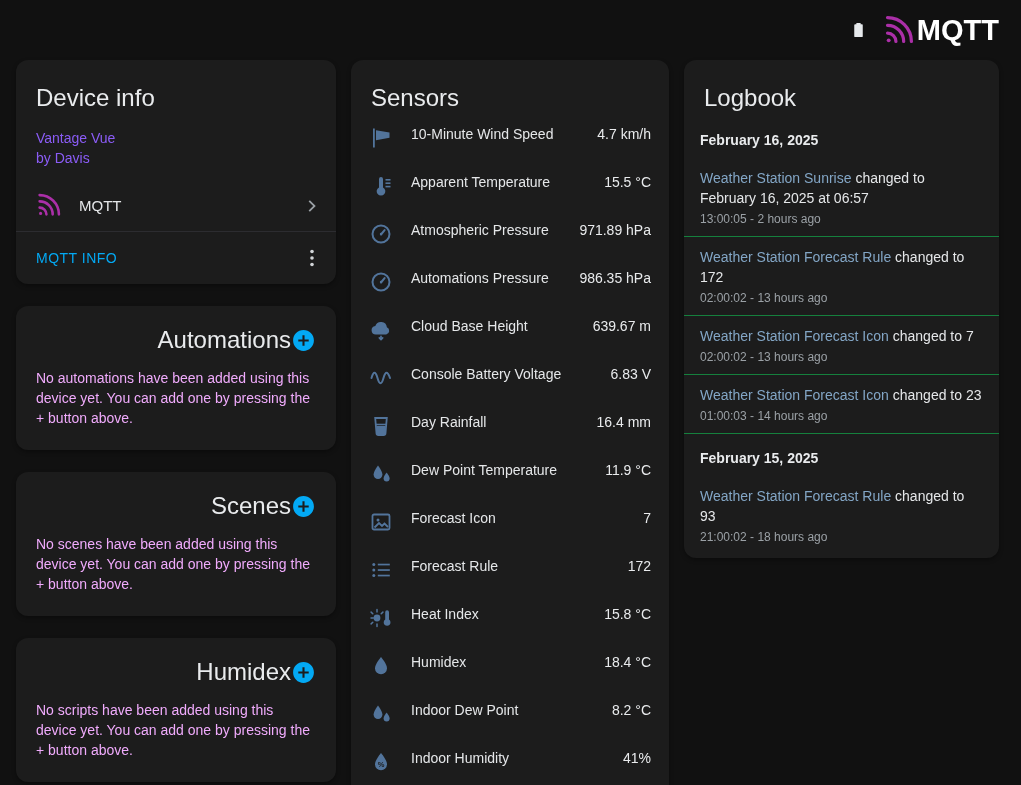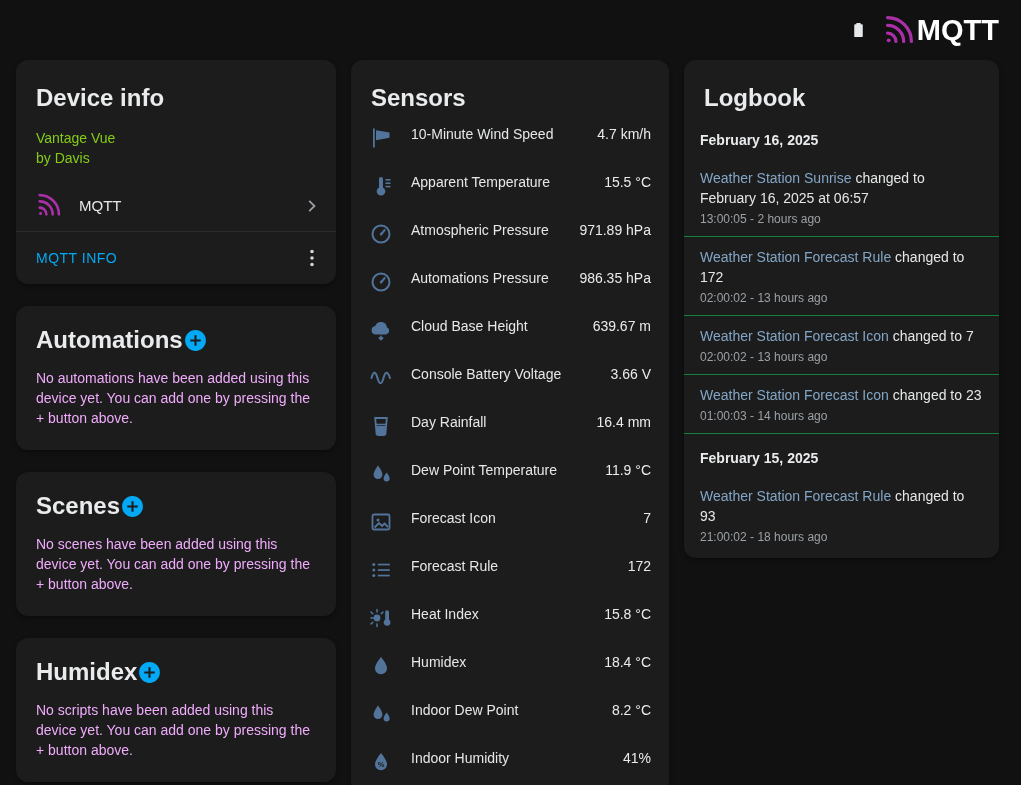--- a/index.html
+++ b/index.html
@@ -17,37 +17,37 @@
   .battery-wrap{width:17px;height:28px;color:#e6e9ec}
   .mqtt-logo{display:flex;align-items:center;gap:3px;cursor:default}
   .mqtt-mark{width:31px;height:31px;color:var(--mqtt)}
   .mqtt-text{font-size:29px;font-weight:700;color:#ffffff;letter-spacing:0px}
 
   
   .layout{display:flex;align-items:flex-start;gap:15px;padding:6px 16px 0}
   .col{display:flex;flex-direction:column;gap:22px}
   .col-left{width:320px}.col-mid{width:318px}.col-right{width:315px}
   .card{background:var(--card);border-radius:12px;box-shadow:0 2px 4px rgba(0,0,0,.35);width:100%}
-  .card-title{font-size:24px;font-weight:700;color:#e9ebed}
+  .card-title{font-size:24px;font-weight:400;color:#e9ebed}
 
   
   .device-head{padding:24px 20px 0}
-  .device-model{margin-top:16px;font-size:14px;line-height:20px;color:#84cc16}
+  .device-model{margin-top:16px;font-size:14px;line-height:20px;color:#8b5cf6}
   .device-model.second{margin-top:0}
   .mqtt-row{display:flex;align-items:center;gap:18px;padding:13px 12px 13px 20px;margin-top:12px;cursor:pointer}
   .mqtt-row-mark{width:25px;height:25px;color:var(--mqtt)}
   .mqtt-row-label{flex:1;font-size:15px;color:#e5e7e9}
   .chev{width:22px;height:22px;color:#9ba1a6}
   .divider{height:1px;background:var(--divider)}
   .card-actions{display:flex;align-items:center;justify-content:space-between;padding:8px 12px 8px 20px;height:52px}
   .text-btn{font-size:14px;font-weight:500;letter-spacing:.5px;color:var(--accent);cursor:pointer;background:none;border:none;font-family:inherit}
   .kebab{width:24px;height:24px;color:#d2d5d8;cursor:pointer}
 
   
-  .empty-head{display:flex;align-items:center;justify-content:flex-start;padding:20px 20px 0}
+  .empty-head{display:flex;align-items:center;justify-content:flex-end;padding:20px 20px 0}
   .plus-btn{width:25px;height:25px;color:var(--accent);cursor:pointer;background:none;border:none;padding:0}
   .plus-btn svg{width:100%;height:100%}
   .empty-text{padding:14px 20px 22px;font-size:14px;line-height:20px;color:#f0abfc}
 
   
   .sensors-card{padding-bottom:10px}
   .sensors-title{padding:24px 20px 14px}
   .sensor-row{display:flex;gap:18px;height:48px;padding:0 18px;cursor:pointer}
   .sensor-icon{width:24px;height:24px;color:var(--sensor-icon)}
   .sensor-name{flex:1;font-size:14px;color:#e5e7e9}
@@ -225,21 +225,21 @@
     <span class="sensor-value">639.67 m</span>
   </div>
 
   <div class="sensor-row">
     <span class="icon sensor-icon">
               <svg viewBox="0 0 24 24" fill="none" stroke="currentColor" stroke-width="2" stroke-linecap="round">
                 <path d="M2.5 12c2-7 4-7 6 0s4 7 6 0 4-7 6.5 0"></path>
               </svg>
             </span>
     <span class="sensor-name">Console Battery Voltage</span>
-    <span class="sensor-value">3.66 V</span>
+    <span class="sensor-value">6.83 V</span>
   </div>
 
   <div class="sensor-row">
     <span class="icon sensor-icon">
               <svg viewBox="0 0 24 24" fill="none" stroke="currentColor" stroke-width="1.8">
                 <path d="M6.2 4h11.6l-1.3 15.2a1.9 1.9 0 0 1-1.9 1.8H9.4a1.9 1.9 0 0 1-1.9-1.8z"></path>
                 <path d="M6.8 10.5h10.4" stroke-width="1.6"></path>
                 <path d="M7.2 12l.7 8h8.2l.7-8z" fill="currentColor" stroke="none"></path>
               </svg>
             </span>

